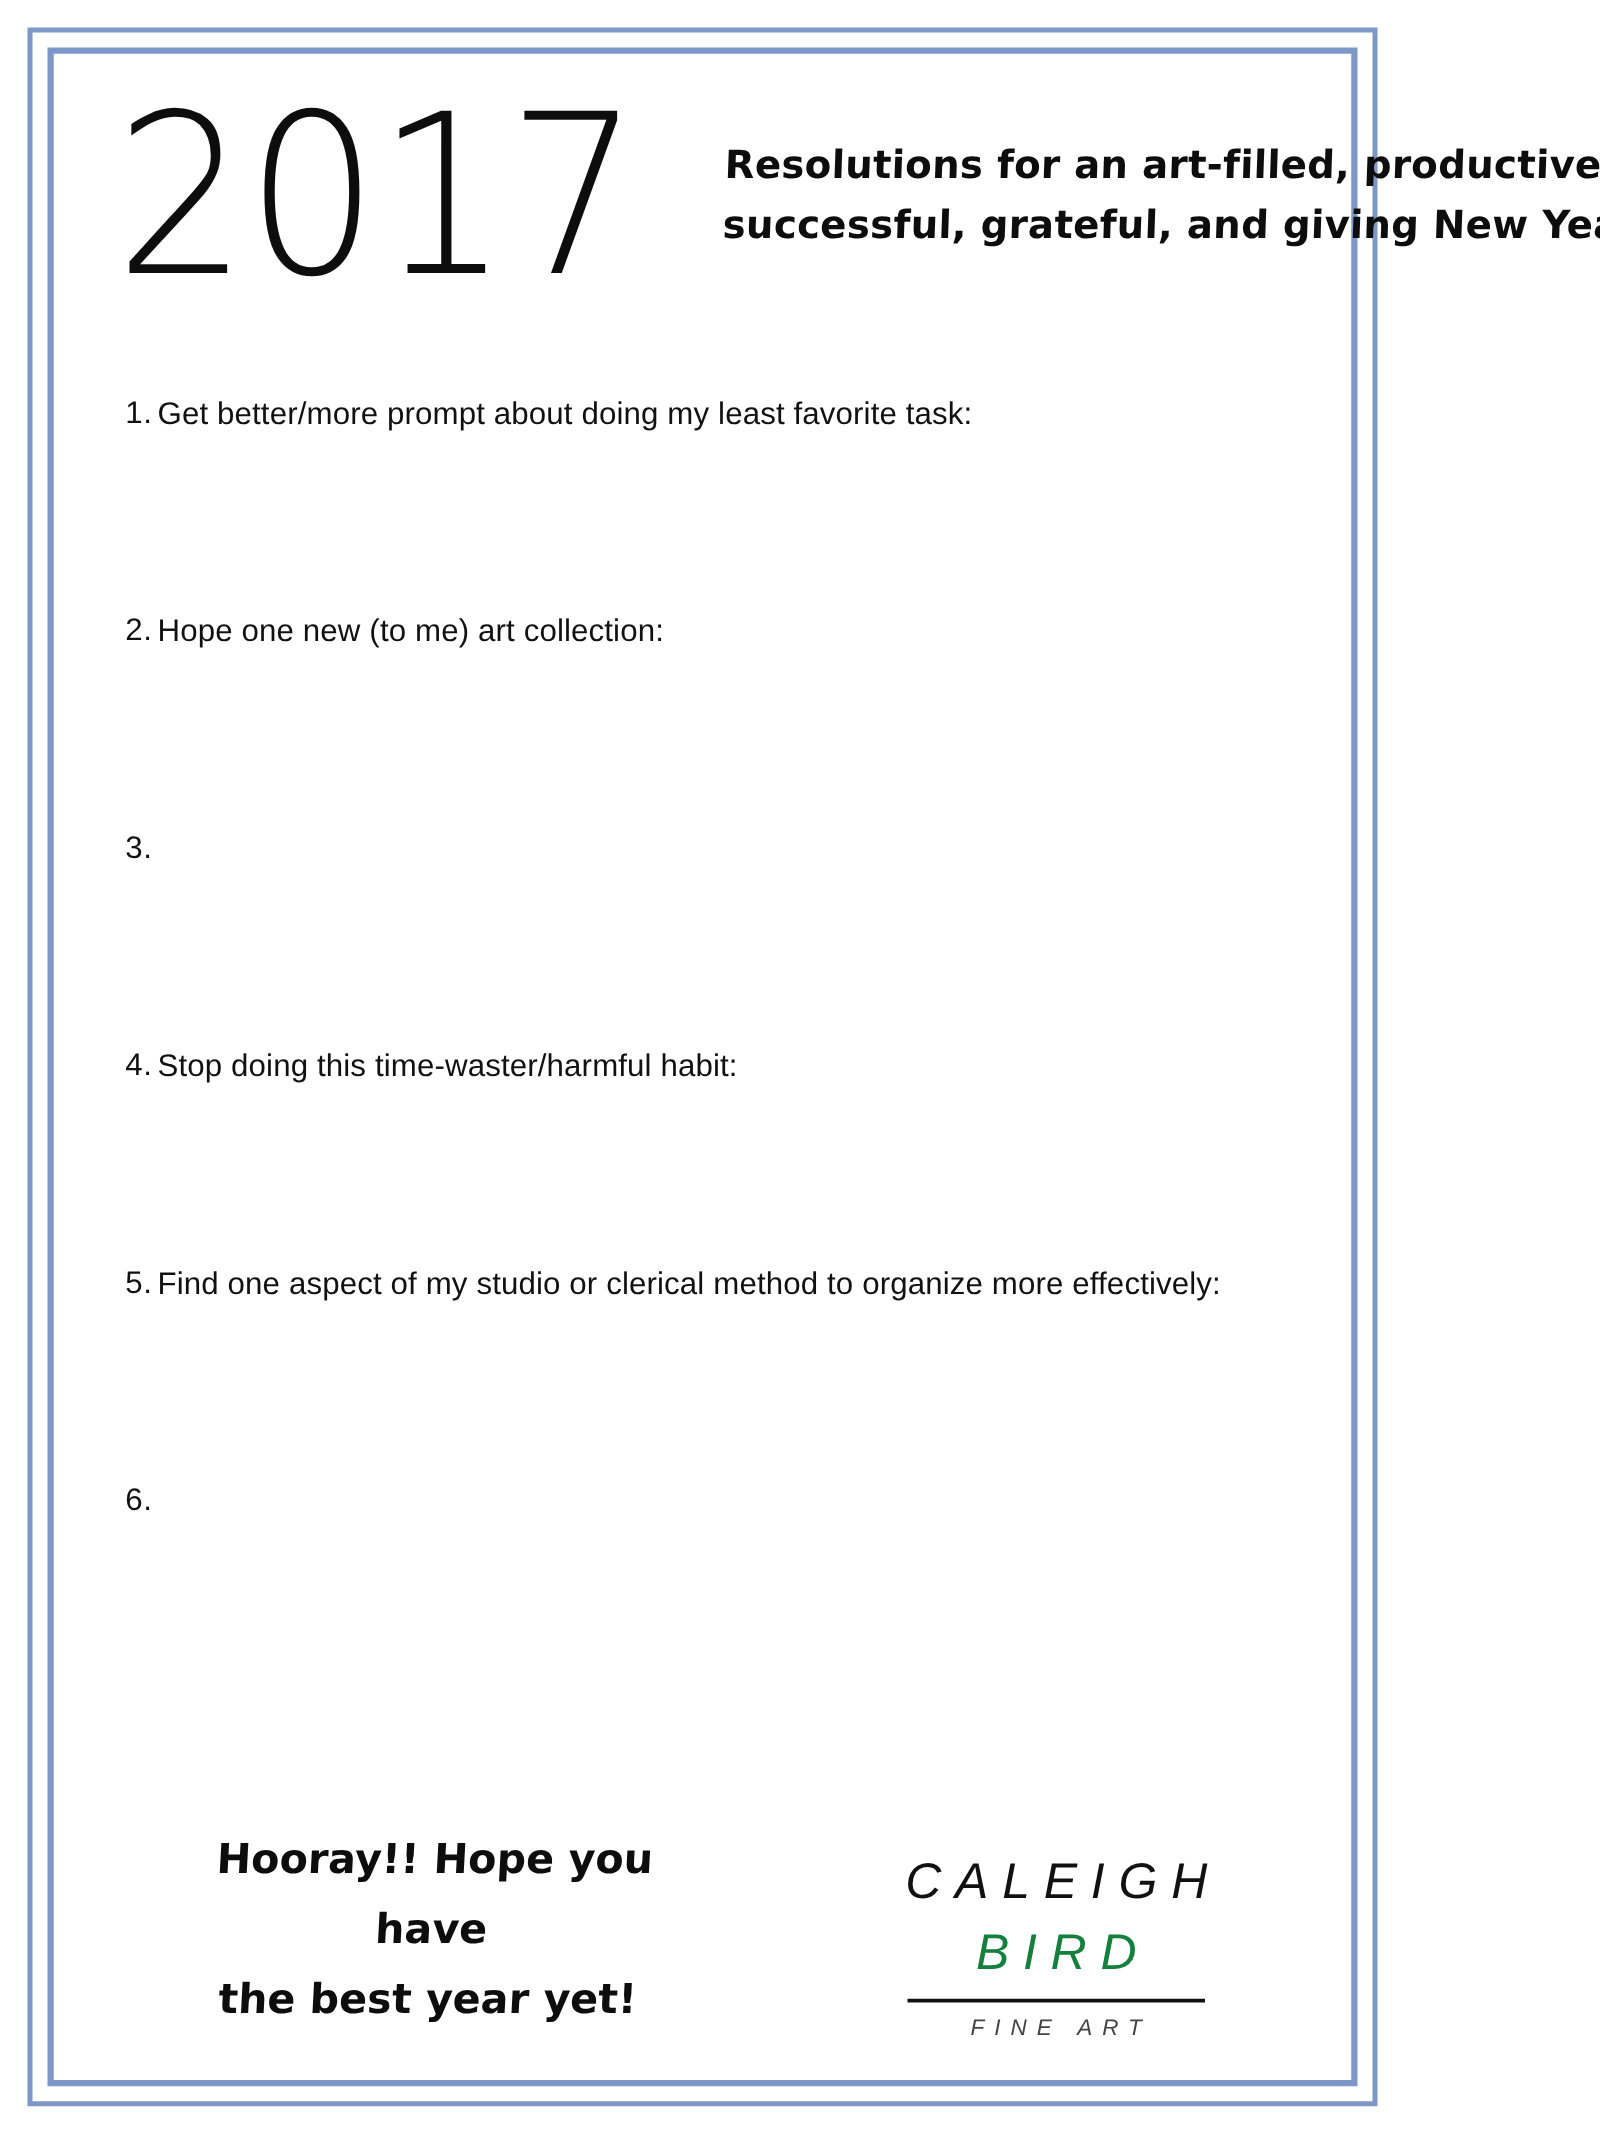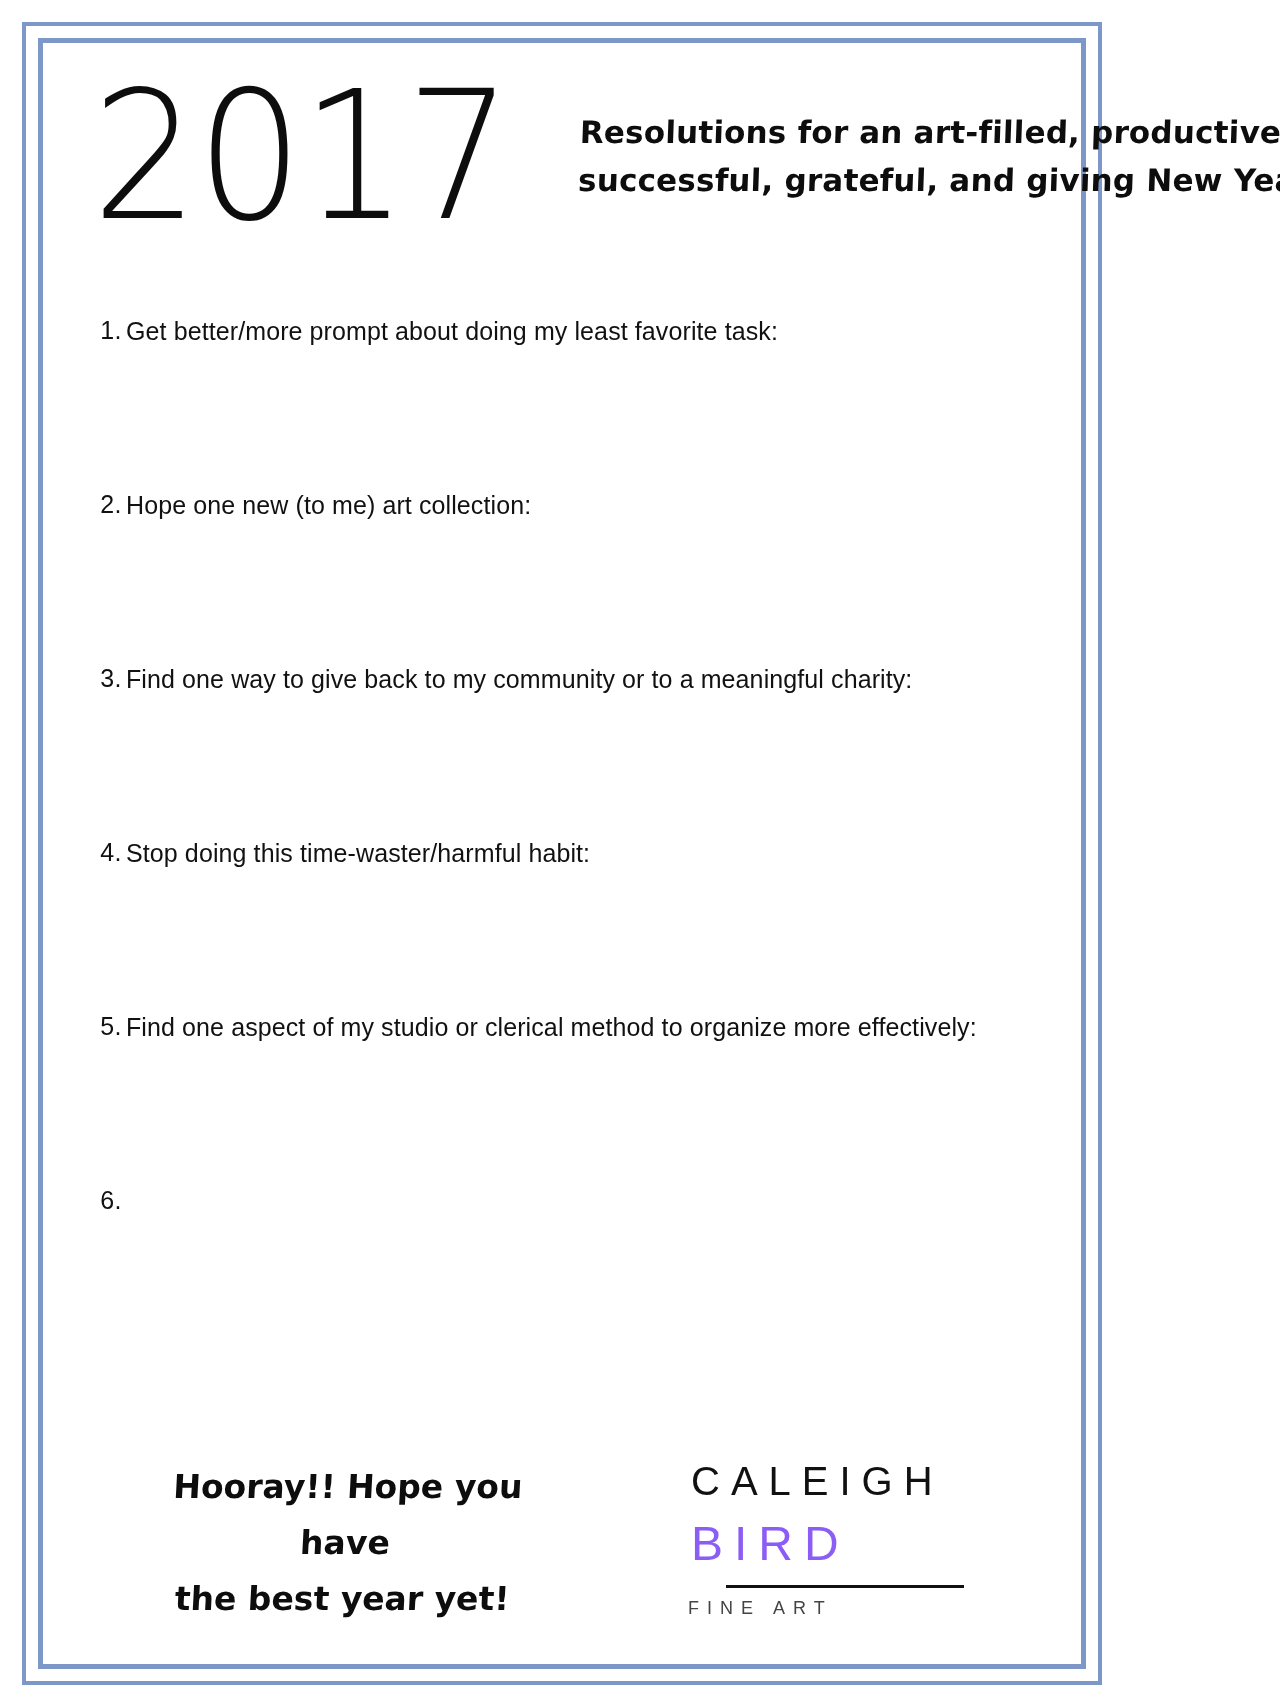--- a/index.html
+++ b/index.html
@@ -129,35 +129,37 @@
     line-height: 1.7;
     color: #0d0d0d;
     text-align: center;
     width: 430px;
     transform: skewX(-3deg);
   }
   .hooray .l2 { display: block; }
 
   .logo {
     margin-left: 120px;
-    margin-top: 12px;
+    margin-top: 36px;
+    text-align: center;
     width: 330px;
+    font-style: italic;
   }
   .logo .brand1 {
     font-size: 40px;
     letter-spacing: 11px;
     font-weight: 400;
     color: #111111;
     text-indent: 11px;
   }
   .logo .brand2 {
-    font-size: 48px;
+    font-size: 40px;
     letter-spacing: 11px;
     font-weight: 400;
-    color: #8b5cf6;
+    color: #15803d;
     margin-top: 12px;
     text-indent: 11px;
   }
   .logo .rule {
     height: 3px;
     background: #111111;
     width: 238px;
     margin: 14px auto 10px auto;
   }
   .logo .brand3 {
@@ -192,21 +194,20 @@
         <div class="text">Get better/more prompt about doing my least favorite task:</div>
       </div>
 
       <div class="item">
         <div class="num">2.</div>
         <div class="text">Hope one new (to me) art collection:</div>
       </div>
 
       <div class="item">
         <div class="num">3.</div>
-        <div class="text">Find one way to give back to my community or to a meaningful charity:</div>
       </div>
 
       <div class="item">
         <div class="num">4.</div>
         <div class="text">Stop doing this time-waster/harmful habit:</div>
       </div>
 
       <div class="item">
         <div class="num">5.</div>
         <div class="text">Find one aspect of my studio or clerical method to organize more effectively:</div>

